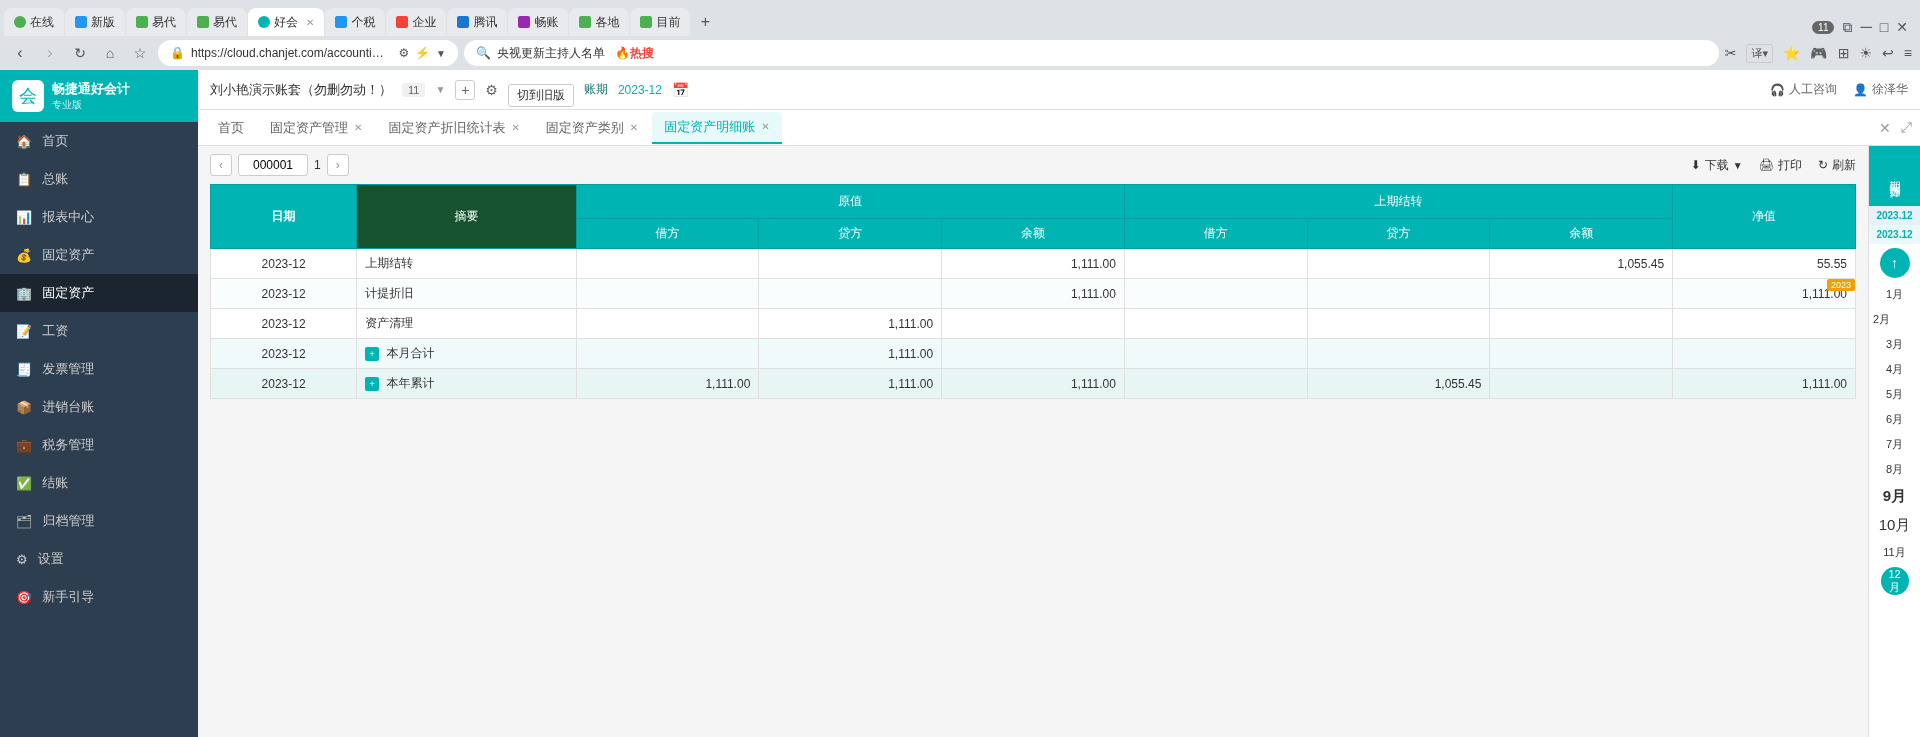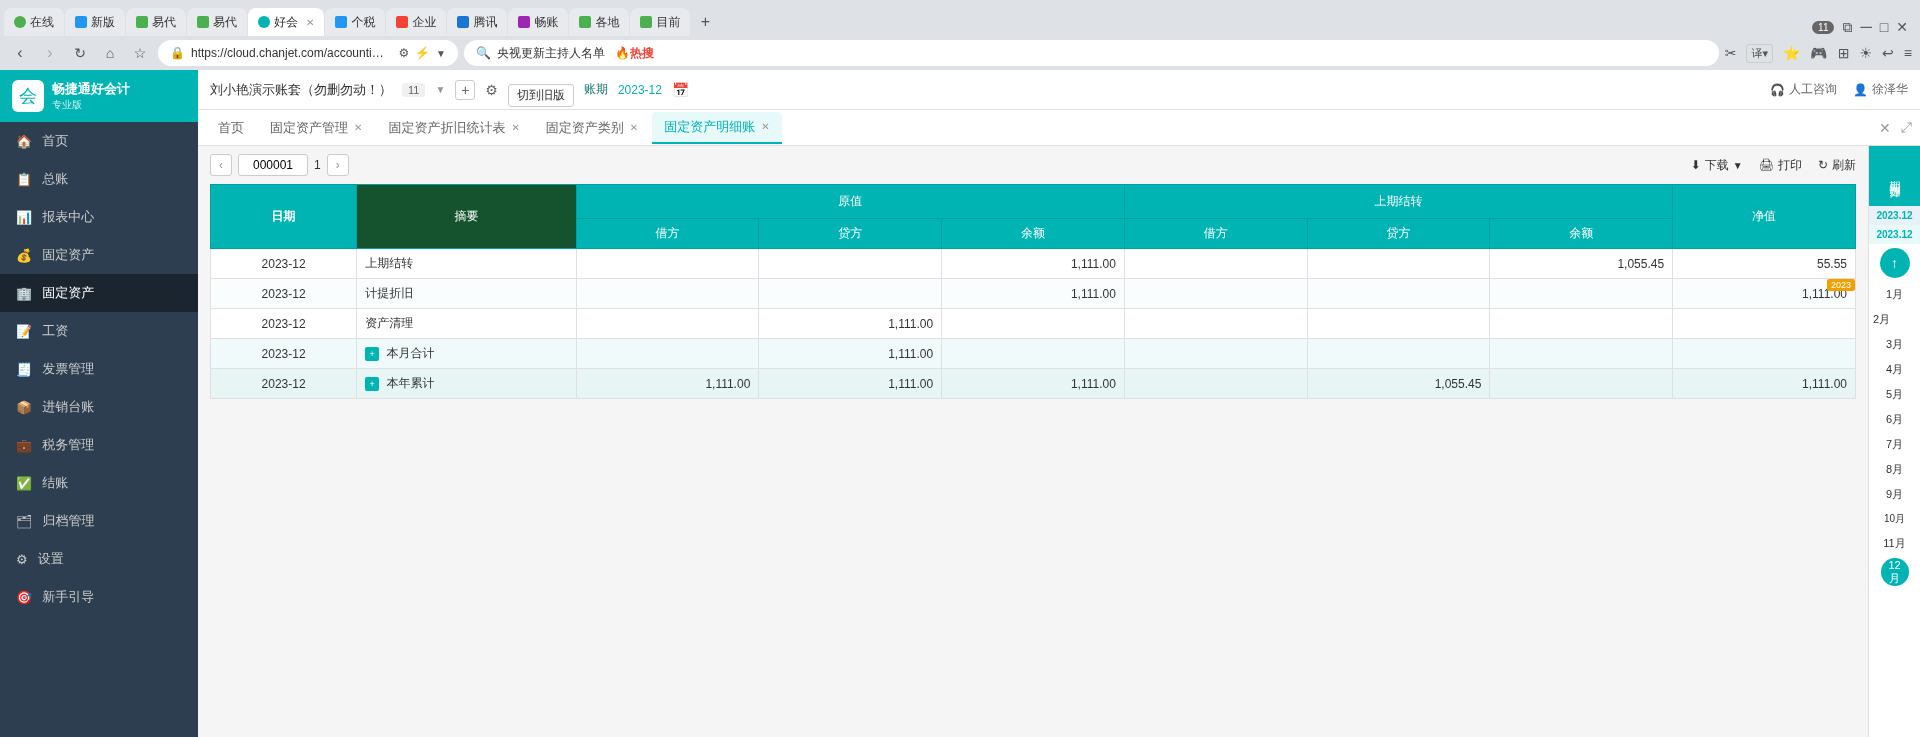--- a/index.html
+++ b/index.html
@@ -422,24 +422,24 @@
         </div>
         <div style="padding:5px 4px;text-align:center;font-size:11px;color:#333;cursor:pointer;">
           <span>6月</span>
         </div>
         <div style="padding:5px 4px;text-align:center;font-size:11px;color:#333;cursor:pointer;">
           <span>7月</span>
         </div>
         <div style="padding:5px 4px;text-align:center;font-size:11px;color:#333;cursor:pointer;">
           <span>8月</span>
         </div>
-        <div style="padding:5px 4px;text-align:center;font-size:11px;color:#333;cursor:pointer;">
+        <div style="padding:5px 4px;text-align:center;font-size:15px;color:#333;cursor:pointer;font-weight:bold;">
           <span>9月</span>
         </div>
-        <div style="padding:5px 4px;text-align:center;font-size:10px;color:#333;cursor:pointer;">
+        <div style="padding:5px 4px;text-align:center;font-size:15px;color:#333;cursor:pointer;">
           <span>10月</span>
         </div>
         <div style="padding:5px 4px;text-align:center;font-size:11px;color:#333;cursor:pointer;">
           <span>11月</span>
         </div>
         <div style="padding:4px;text-align:center;font-size:11px;color:#fff;cursor:pointer;background:#00b4b4;border-radius:50%;width:28px;height:28px;display:flex;align-items:center;justify-content:center;margin:2px auto;">
           <span>12月</span>
         </div>
       </div>
 

